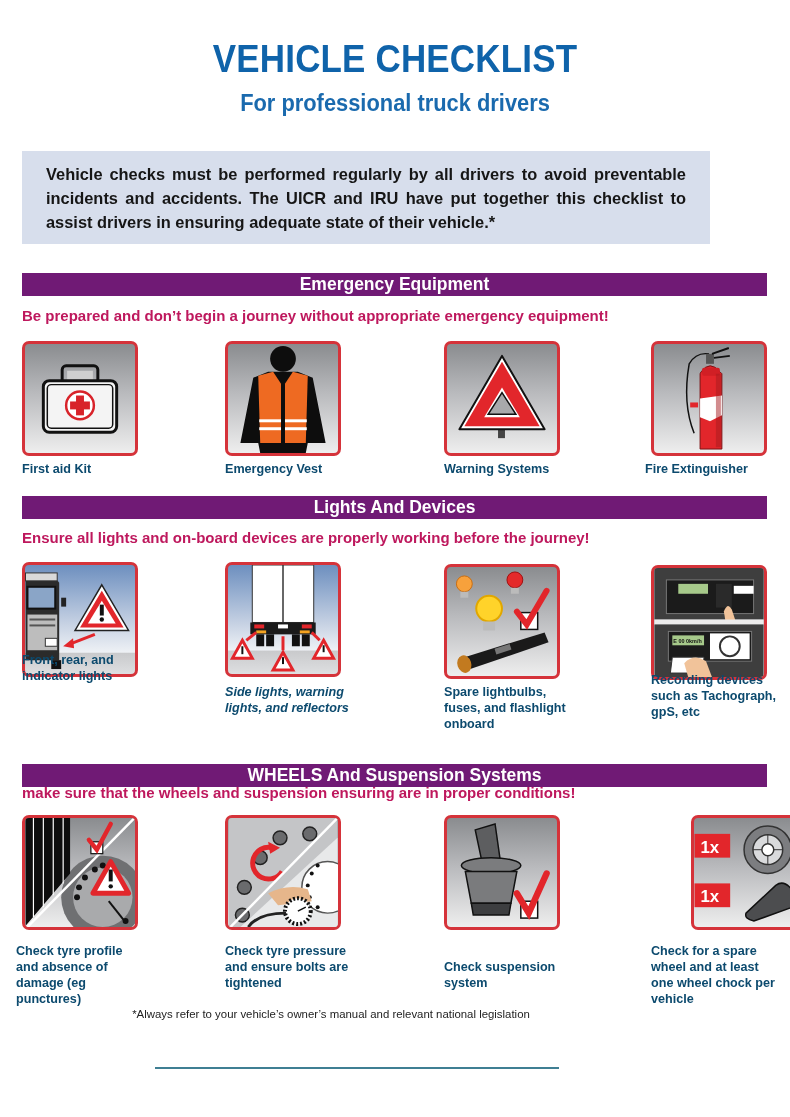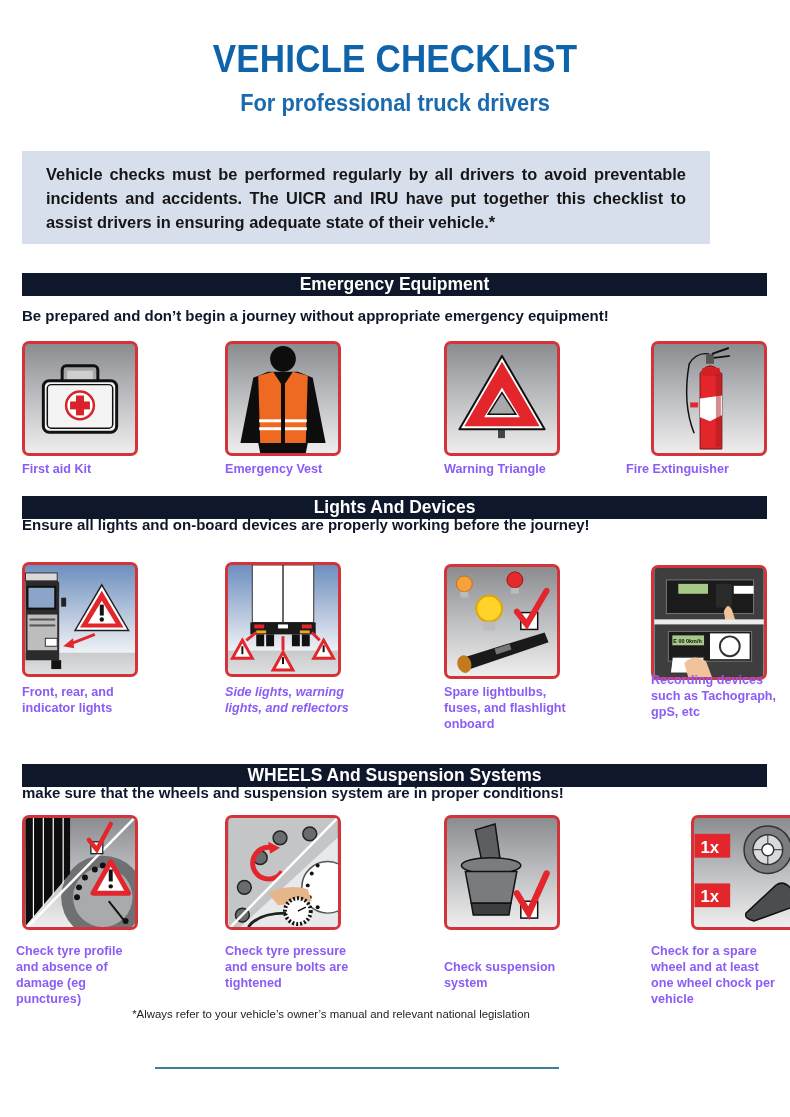--- a/index.html
+++ b/index.html
@@ -7,28 +7,28 @@
          font-family:"Liberation Sans", sans-serif; color:#111; }
   .abs { position:absolute; }
   .title { left:0; width:790px; top:38px; text-align:center; font-size:38px; font-weight:bold;
            color:#0F63AA; letter-spacing:0.2px; transform:scaleX(0.92); }
   .subtitle { left:0; width:790px; top:90px; text-align:center; font-size:23.5px; font-weight:bold;
               color:#1A6AAE; transform:scaleX(0.93); }
   .intro { left:22px; top:151px; width:688px; height:93px; background:#D7DEEC; box-sizing:border-box;
            padding:11px 24px 0 24px; }
   .intro p { margin:0; font-size:16.4px; font-weight:bold; line-height:24px; text-align:justify;
              color:#161616; }
-  .bar { left:22px; width:745px; height:23px; background:#0f172a; color:#fff; text-align:center;
+  .bar { left:22px; width:745px; height:23px; background:#701a75; color:#fff; text-align:center;
          font-weight:bold; font-size:17.5px; line-height:23px; }
-  .tagline { left:22px; font-size:15px; font-weight:bold; color:#0f172a; white-space:nowrap; }
+  .tagline { left:22px; font-size:15px; font-weight:bold; color:#be185d; white-space:nowrap; }
   .card { width:116px; height:115px; box-sizing:border-box; border:3px solid #D5333A;
           border-radius:7px; overflow:hidden;
           background:linear-gradient(to bottom,#8a8c8f 0%,#b9babd 45%,#eeeeee 100%); }
   .card svg { width:100%; height:100%; display:block; }
-  .label { font-size:12.6px; font-weight:bold; line-height:16px; color:#8b5cf6; width:130px; }
+  .label { font-size:12.6px; font-weight:bold; line-height:16px; color:#0c4a6e; width:130px; }
   .footnote { left:0; width:662px; top:1008px; text-align:center; font-size:11.4px; color:#222; }
   .rule { left:155px; top:1067px; width:404px; height:2px; background:#3F7F93; }
 </style>
 </head>
 <body>
 
 <div class="abs title">VEHICLE CHECKLIST</div>
 <div class="abs subtitle">For professional truck drivers</div>
 
 <div class="abs intro">
@@ -67,38 +67,38 @@
 
 <div class="abs card" style="left:444px; top:341px;">
   <svg viewBox="0 0 110 110">
     <rect x="51" y="85" width="7" height="10" fill="#444"></rect>
     <path d="M55 12 L98 86 L12 86 Z" fill="#fff" stroke="#111" stroke-width="2" stroke-linejoin="round"></path>
     <path d="M55 18 L93 83 L17 83 Z" fill="#e2262b"></path>
     <path d="M55 44 L73 74 L37 74 Z" fill="#fff"></path>
     <path d="M55 49 L69 71 L41 71 Z" fill="#a8a9ab" stroke="#111" stroke-width="1.5"></path>
   </svg>
 </div>
-<div class="abs label" style="left:444px; top:461px;">Warning Triangle</div>
+<div class="abs label" style="left:444px; top:461px;">Warning Systems</div>
 
 <div class="abs card" style="left:651px; top:341px;">
   <svg viewBox="0 0 110 110">
     <path d="M40 90 Q 28 60 35 20 Q 42 8 55 10" fill="none" stroke="#111" stroke-width="1.5"></path>
     <rect x="52" y="10" width="8" height="10" fill="#555"></rect>
     <path d="M58 10 L75 4 M60 14 L76 12" stroke="#111" stroke-width="2"></path>
     <path d="M47 28 Q 56 16 66 28 L68 30 L68 106 L46 106 L46 30 Z" fill="#e2262b" stroke="#7a1214" stroke-width="1"></path>
     <rect x="48" y="24" width="18" height="8" rx="2" fill="#d11f25"></rect>
     <path d="M46 55 L68 52 L68 72 L56 78 L46 74 Z" fill="#fff"></path>
     <rect x="36" y="59" width="8" height="5" fill="#e2262b"></rect>
     <rect x="62" y="30" width="5" height="74" fill="#a51a1e" opacity="0.5"></rect>
   </svg>
 </div>
-<div class="abs label" style="left:626px; top:461px;">Fire Extinguisher</div>
+<div class="abs label" style="left:645px; top:461px;">Fire Extinguisher</div>
 
 <div class="abs bar" style="top:496px;">Lights And Devices</div>
-<div class="abs tagline" style="top:516px;">Ensure all lights and on-board devices are properly working before the journey!</div>
+<div class="abs tagline" style="top:529px;">Ensure all lights and on-board devices are properly working before the journey!</div>
 
 <div class="abs card" style="left:22px; top:562px; background:linear-gradient(to bottom,#6d8fbf 0%,#c8d3e4 55%,#eef1f5 80%,#c9cacc 81%,#dedfe1 100%);">
   <svg viewBox="0 0 110 110">
     <path d="M0 10 L28 10 L34 18 L34 96 L0 96 Z" fill="#2b2b2b"></path>
     <rect x="0" y="8" width="32" height="8" fill="#d9d9d9" stroke="#333" stroke-width="1"></rect>
     <rect x="2" y="22" width="28" height="22" fill="#8aa5c7" stroke="#111" stroke-width="2"></rect>
     <rect x="2" y="50" width="30" height="36" fill="#bdbdbd"></rect>
     <rect x="4" y="54" width="26" height="2" fill="#555"></rect>
     <rect x="4" y="60" width="26" height="2" fill="#555"></rect>
     <rect x="20" y="74" width="12" height="8" fill="#fff" stroke="#333" stroke-width="1"></rect>
@@ -106,21 +106,21 @@
     <rect x="26" y="96" width="10" height="9" fill="#111"></rect>
     <path d="M77 20 L104 66 L50 66 Z" fill="#fff" stroke="#222" stroke-width="1.5"></path>
     <path d="M77 26 L99 63 L55 63 Z" fill="#e2262b"></path>
     <path d="M77 36 L91 59 L63 59 Z" fill="#fff"></path>
     <rect x="75" y="40" width="4" height="11" fill="#111"></rect>
     <circle cx="77" cy="55" r="2.2" fill="#111"></circle>
     <path d="M70 70 L44 80" stroke="#e2262b" stroke-width="3"></path>
     <path d="M38 82 L48 74 L49 84 Z" fill="#e2262b"></path>
   </svg>
 </div>
-<div class="abs label" style="left:22px; top:684px;">Front, rear, and indicator lights</div>
+<div class="abs label" style="left:22px; top:652px;">Front, rear, and indicator lights</div>
 
 <div class="abs card" style="left:225px; top:562px; background:linear-gradient(to bottom,#6d8fbf 0%,#c8d3e4 55%,#eef1f5 78%,#c9cacc 79%,#dedfe1 100%);">
   <svg viewBox="0 0 110 110">
     <rect x="24" y="0" width="62" height="58" fill="#fff" stroke="#333" stroke-width="1"></rect>
     <line x1="55" y1="0" x2="55" y2="58" stroke="#333" stroke-width="1.5"></line>
     <rect x="22" y="58" width="66" height="12" fill="#1a1a1a"></rect>
     <rect x="26" y="60" width="10" height="4" fill="#e2262b"></rect>
     <rect x="74" y="60" width="10" height="4" fill="#e2262b"></rect>
     <rect x="28" y="66" width="10" height="3" fill="#f4a321"></rect>
     <rect x="72" y="66" width="10" height="3" fill="#f4a321"></rect>
@@ -180,21 +180,21 @@
     <text x="19" y="76" font-size="5.5" font-family="Liberation Sans, sans-serif" font-weight="bold" fill="#111">E 00  0km/h</text>
     <rect x="56" y="66" width="40" height="26" fill="#fff"></rect>
     <circle cx="76" cy="79" r="10" fill="#fff" stroke="#333" stroke-width="2"></circle>
     <path d="M18 90 L50 90 L48 106 L16 106 Z" fill="#fff" stroke="#333" stroke-width="1"></path>
     <path d="M30 96 Q 40 86 52 94 L 58 110 L 34 110 Z" fill="#f1c39a"></path>
   </svg>
 </div>
 <div class="abs label" style="left:651px; top:672px;">Recording devices such as Tachograph, gpS, etc</div>
 
 <div class="abs bar" style="top:764px;">WHEELS And Suspension Systems</div>
-<div class="abs tagline" style="top:784px;">make sure that the wheels and suspension system are in proper conditions!</div>
+<div class="abs tagline" style="top:784px;">make sure that the wheels and suspension ensuring are in proper conditions!</div>
 
 <div class="abs card" style="left:22px; top:815px;">
   <svg viewBox="0 0 110 110">
     <circle cx="78" cy="80" r="42" fill="#6f7072"></circle>
     <circle cx="78" cy="80" r="30" fill="#a9aaac"></circle>
     <g fill="#111">
         <circle cx="70" cy="52" r="3"></circle>
         <circle cx="60" cy="60" r="3"></circle>
         <circle cx="54" cy="70" r="3"></circle>
         <circle cx="52" cy="80" r="3"></circle>

